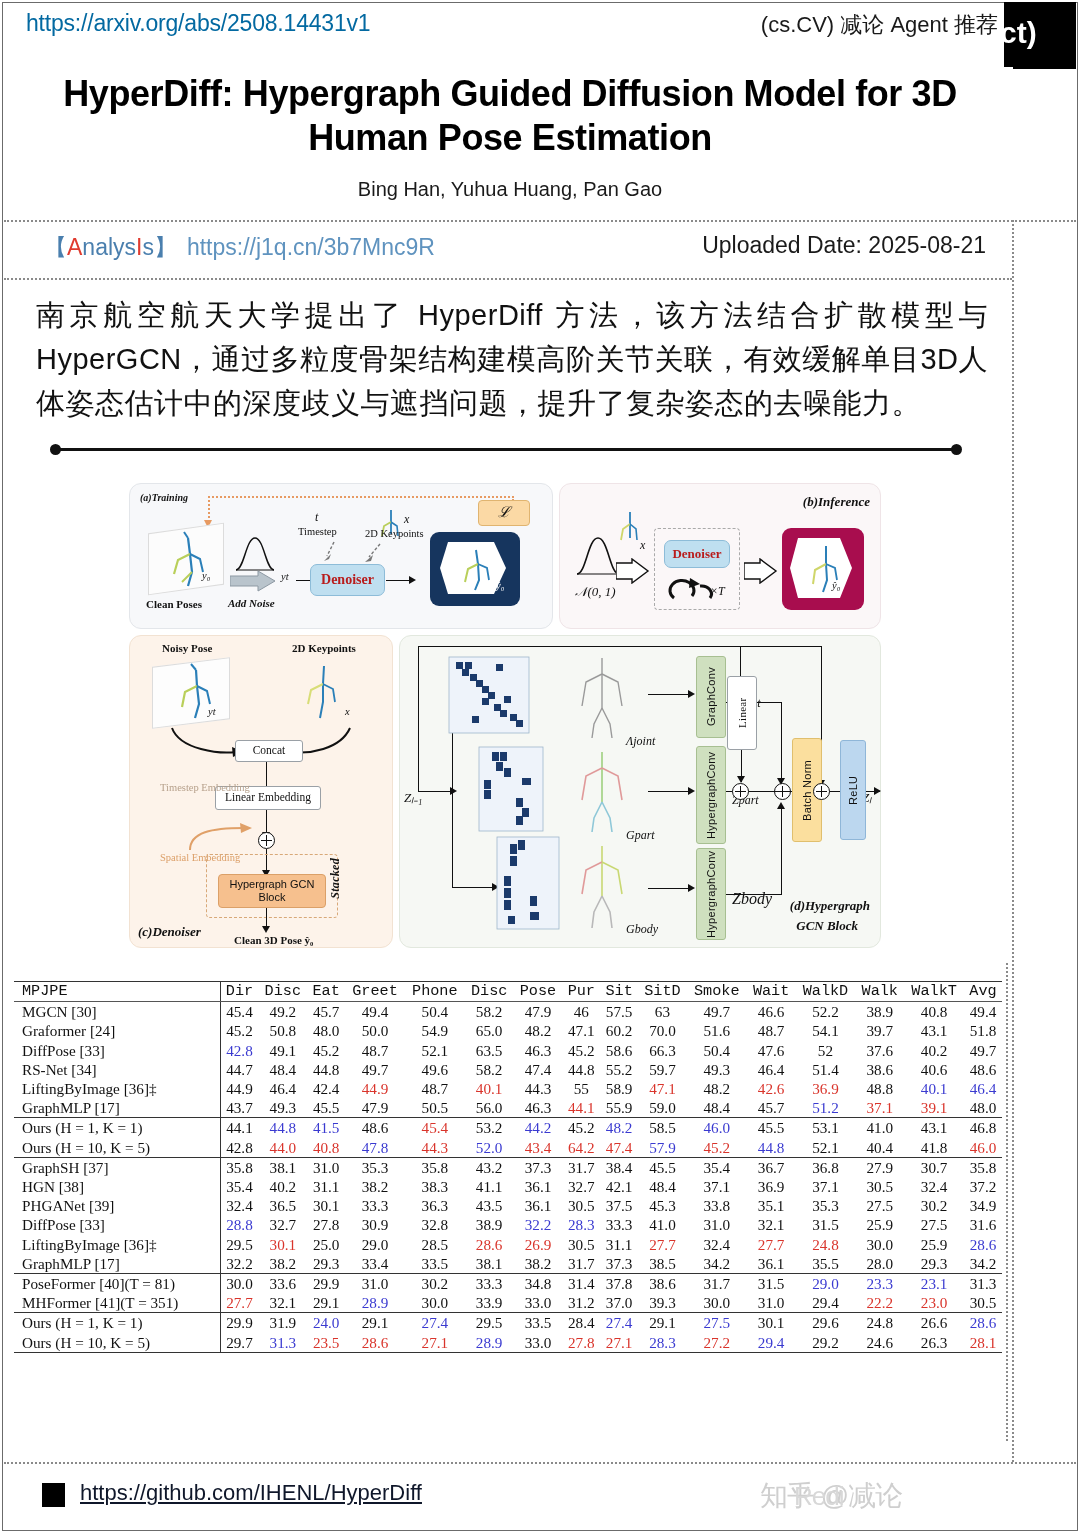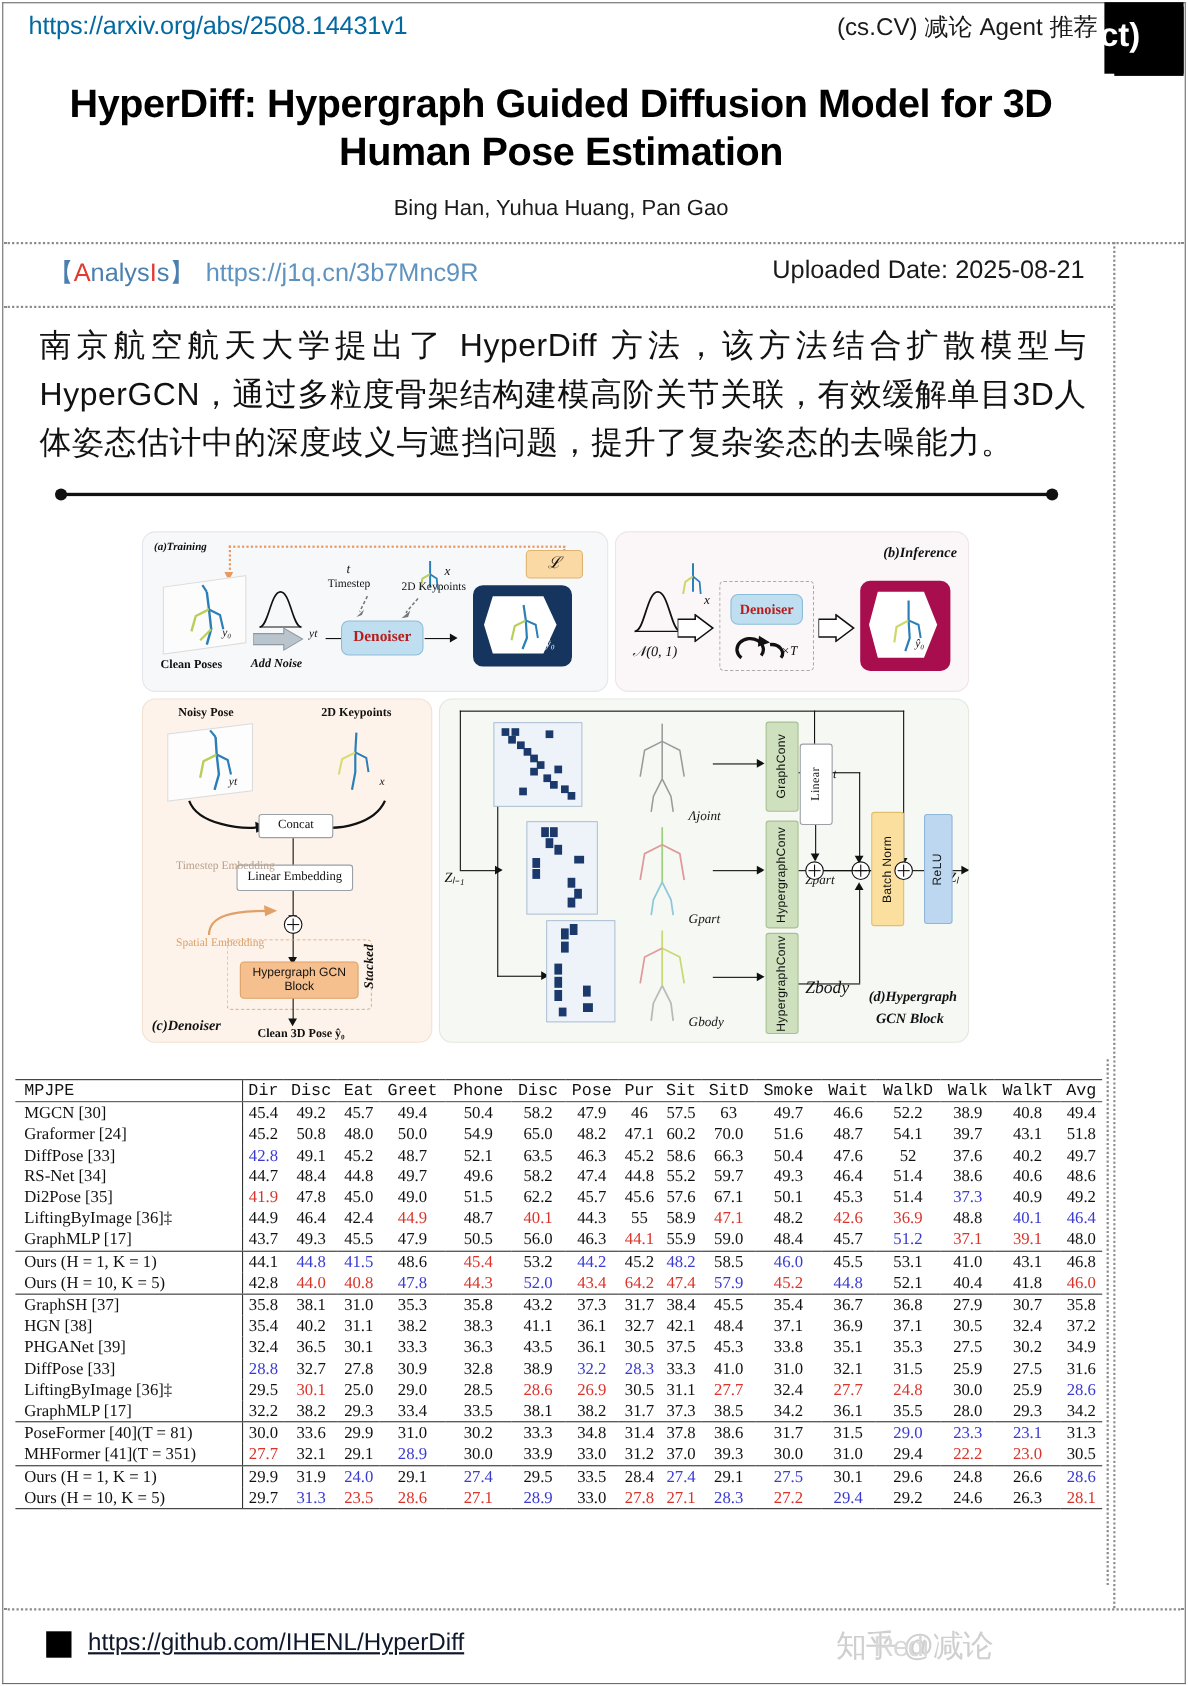--- a/index.html
+++ b/index.html
@@ -694,39 +694,20 @@
             <td>55.2</td>
             <td>59.7</td>
             <td>49.3</td>
             <td>46.4</td>
             <td>51.4</td>
             <td>38.6</td>
             <td>40.6</td>
             <td>48.6</td>
           </tr>
           <tr>
-            <td class="name">Di2Pose [35]</td>
-            <td class="vsep red">41.9</td>
-            <td>47.8</td>
-            <td>45.0</td>
-            <td>49.0</td>
-            <td>51.5</td>
-            <td>62.2</td>
-            <td>45.7</td>
-            <td>45.6</td>
-            <td>57.6</td>
-            <td>67.1</td>
-            <td>50.1</td>
-            <td>45.3</td>
-            <td>51.4</td>
-            <td class="blue">37.3</td>
-            <td>40.9</td>
-            <td>49.2</td>
-          </tr>
-          <tr>
             <td class="name">LiftingByImage [36]‡</td>
             <td class="vsep">44.9</td>
             <td>46.4</td>
             <td>42.4</td>
             <td class="red">44.9</td>
             <td>48.7</td>
             <td class="red">40.1</td>
             <td>44.3</td>
             <td>55</td>
             <td>58.9</td>

